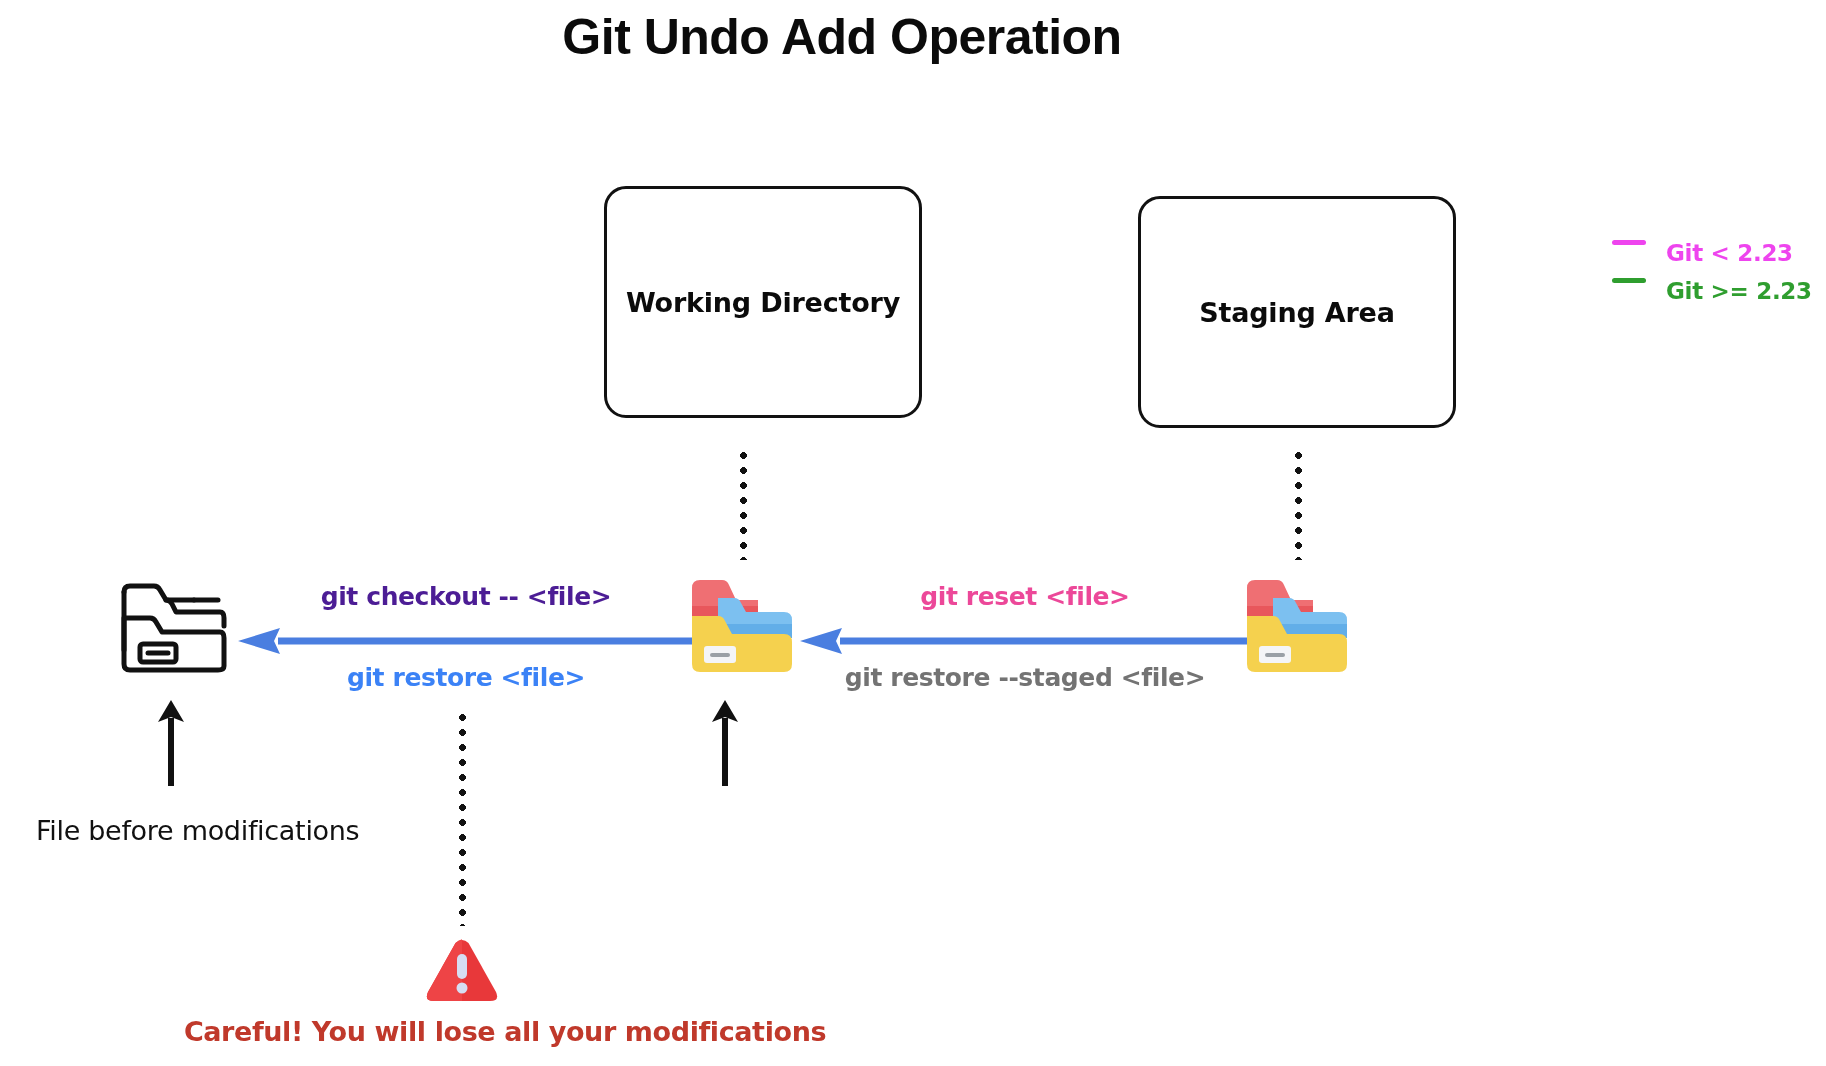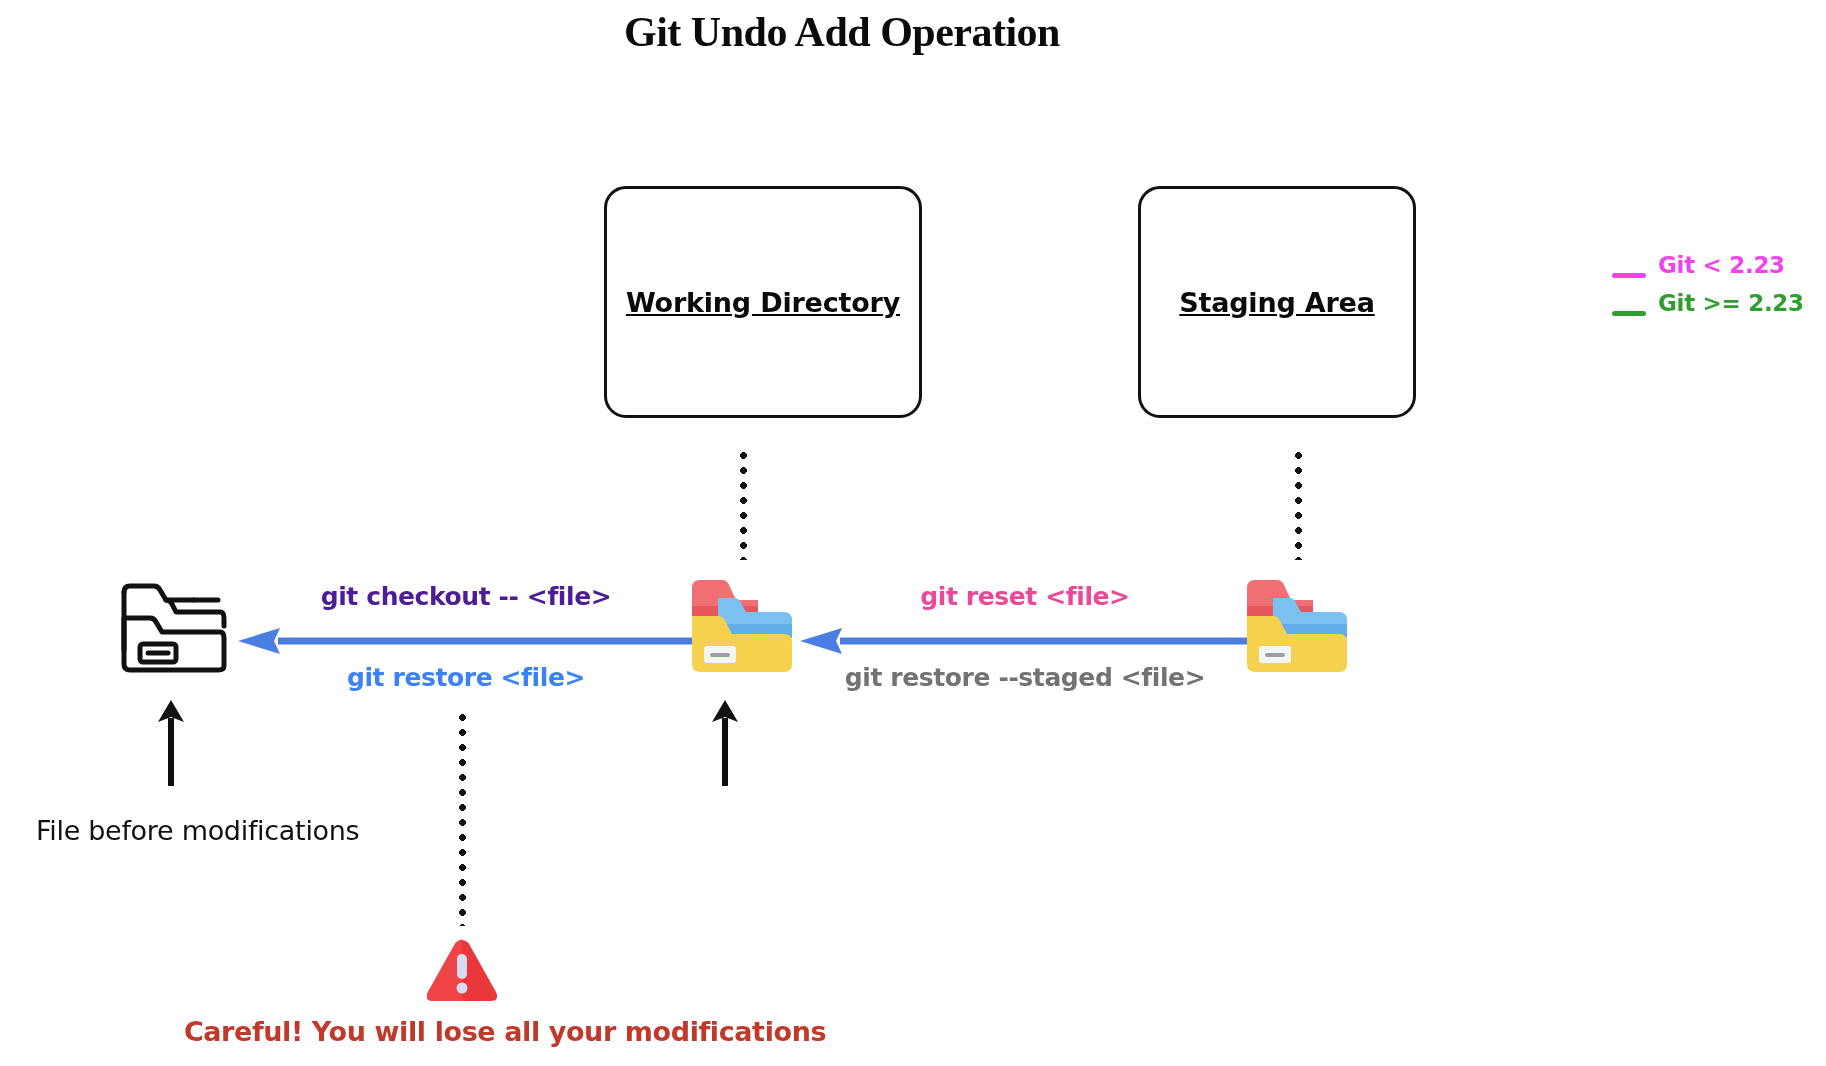--- a/index.html
+++ b/index.html
@@ -23,63 +23,62 @@
     height: 1066px;
   }
 
   
   #diagram-title {
     position: absolute;
     left: 0;
     top: 8px;
     width: 1684px;
     text-align: center;
-    font-family: Liberation Serif, serif;
-    font-size: 42px;
+    font-family: Liberation Sans, sans-serif;
+    font-size: 50px;
     font-weight: 700;
     letter-spacing: -0.5px;
     color: #0b0b0b;
     white-space: nowrap;
   }
 
   
   .stage-box {
     position: absolute;
     background: #ffffff;
     border: 3px solid #111111;
     border-radius: 22px;
     display: flex;
     align-items: center;
     justify-content: center;
     box-sizing: border-box;
-    text-decoration: underline;
   }
   .stage-box-label {
     font-family: "DejaVu Sans", sans-serif;
     font-size: 27px;
     font-weight: 700;
     color: #0b0b0b;
     letter-spacing: -0.2px;
     white-space: nowrap;
   }
   #stage-working-directory { left: 604px; top: 186px; width: 318px; height: 232px; }
-  #stage-staging-area      { left: 1138px; top: 186px; width: 278px; height: 232px; }
+  #stage-staging-area      { left: 1138px; top: 196px; width: 318px; height: 232px; }
 
   
   #legend {
     position: absolute;
     left: 1612px;
     top: 240px;
     width: 214px;
   }
   .legend-row {
     display: flex;
-    align-items: flex-end;
+    align-items: flex-start;
     height: 38px;
-    gap: 12px;
+    gap: 20px;
   }
   .legend-swatch {
     width: 34px;
     height: 5px;
     border-radius: 3px;
     flex: 0 0 auto;
   }
   .legend-label {
     font-family: "DejaVu Sans", sans-serif;
     font-size: 23px;

